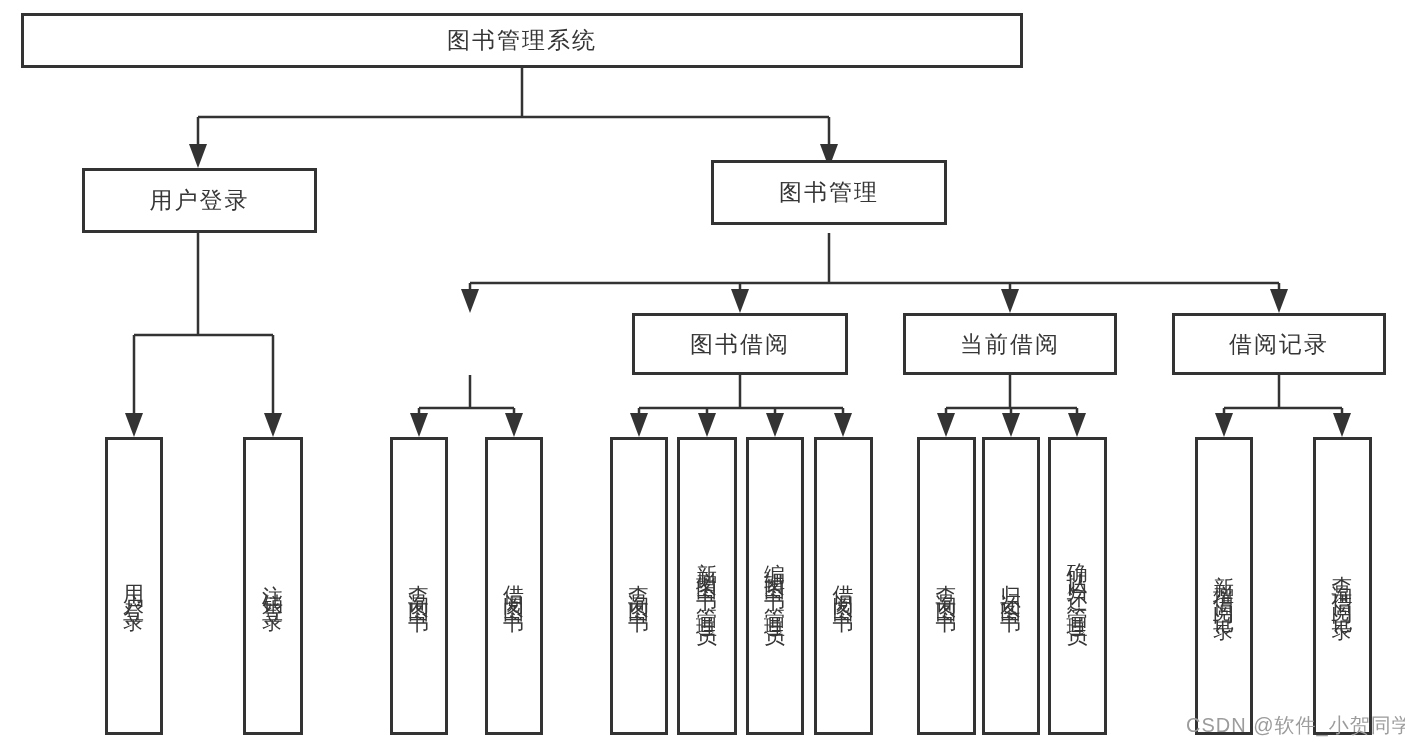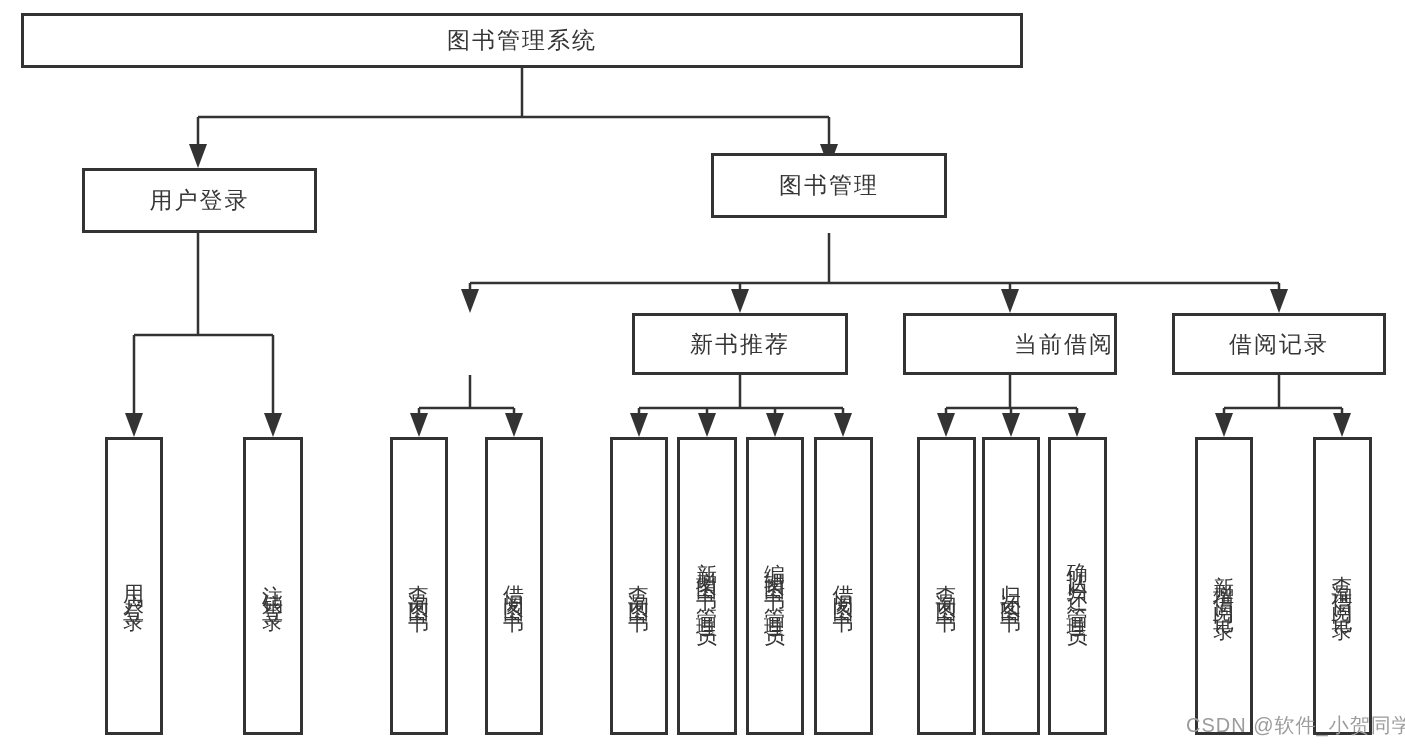--- a/index.html
+++ b/index.html
@@ -93,28 +93,28 @@
     </g>
   </svg>
 
   <div class="hbox" style="left:21px; top:13px; width:1002px; height:55px;">
     <span>图书管理系统</span>
   </div>
 
   <div class="hbox" style="left:82px; top:168px; width:235px; height:65px;">
     <span>用户登录</span>
   </div>
-  <div class="hbox" style="left:711px; top:153px; width:236px; height:65px;">
+  <div class="hbox" style="left:711px; top:160px; width:236px; height:65px;">
     <span>图书管理</span>
   </div>
 
   <div class="hbox" style="left:632px; top:313px; width:216px; height:62px;">
-    <span>新书推荐</span>
+    <span>图书借阅</span>
   </div>
-  <div class="hbox" style="left:903px; top:313px; width:214px; height:62px;justify-content:flex-end;">
+  <div class="hbox" style="left:903px; top:313px; width:214px; height:62px;">
     <span>当前借阅</span>
   </div>
   <div class="hbox" style="left:1172px; top:313px; width:214px; height:62px;text-align:center;">
     <span>借阅记录</span>
   </div>
 
   <div class="vbox" style="left:105px; top:437px; width:58px; height:298px;">
     <span class="vlabel">用户登录</span>
   </div>
   <div class="vbox" style="left:243px; top:437px; width:60px; height:298px;">

